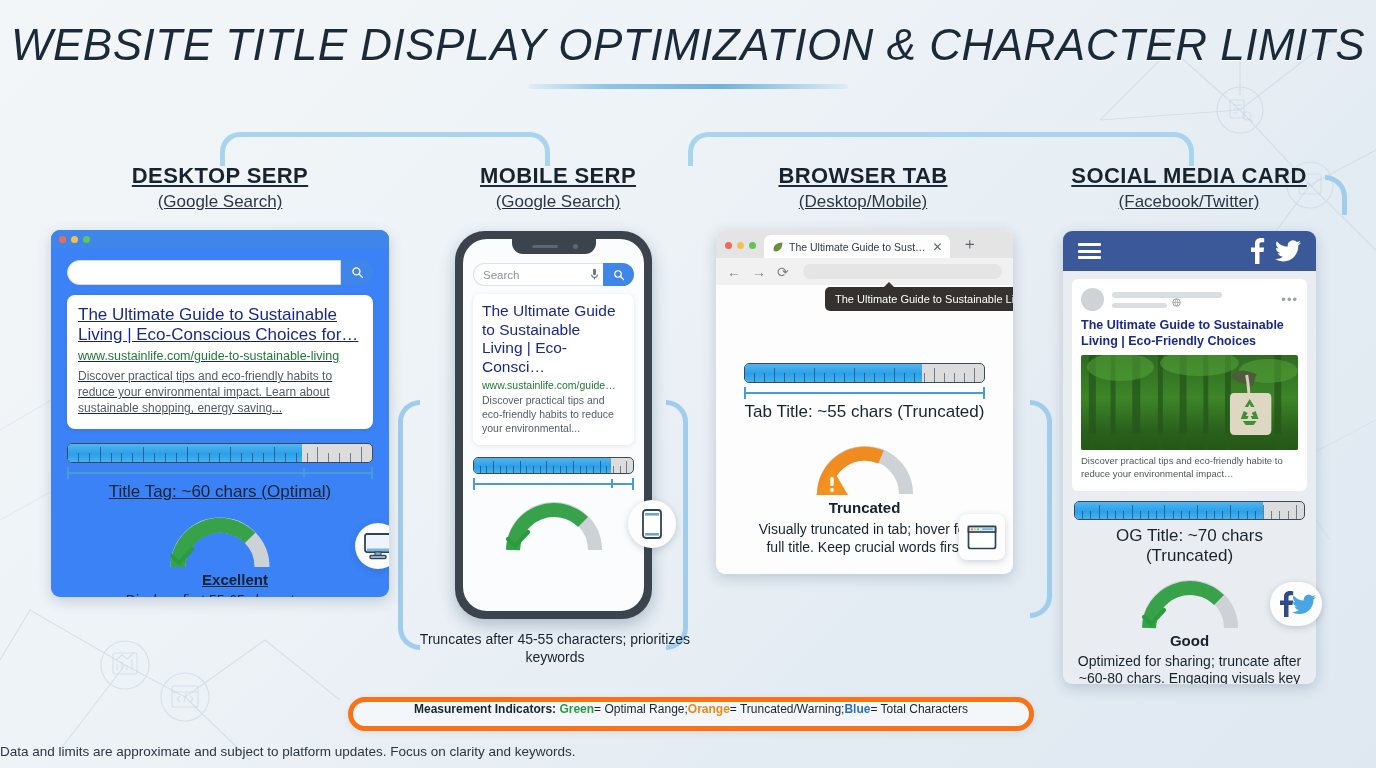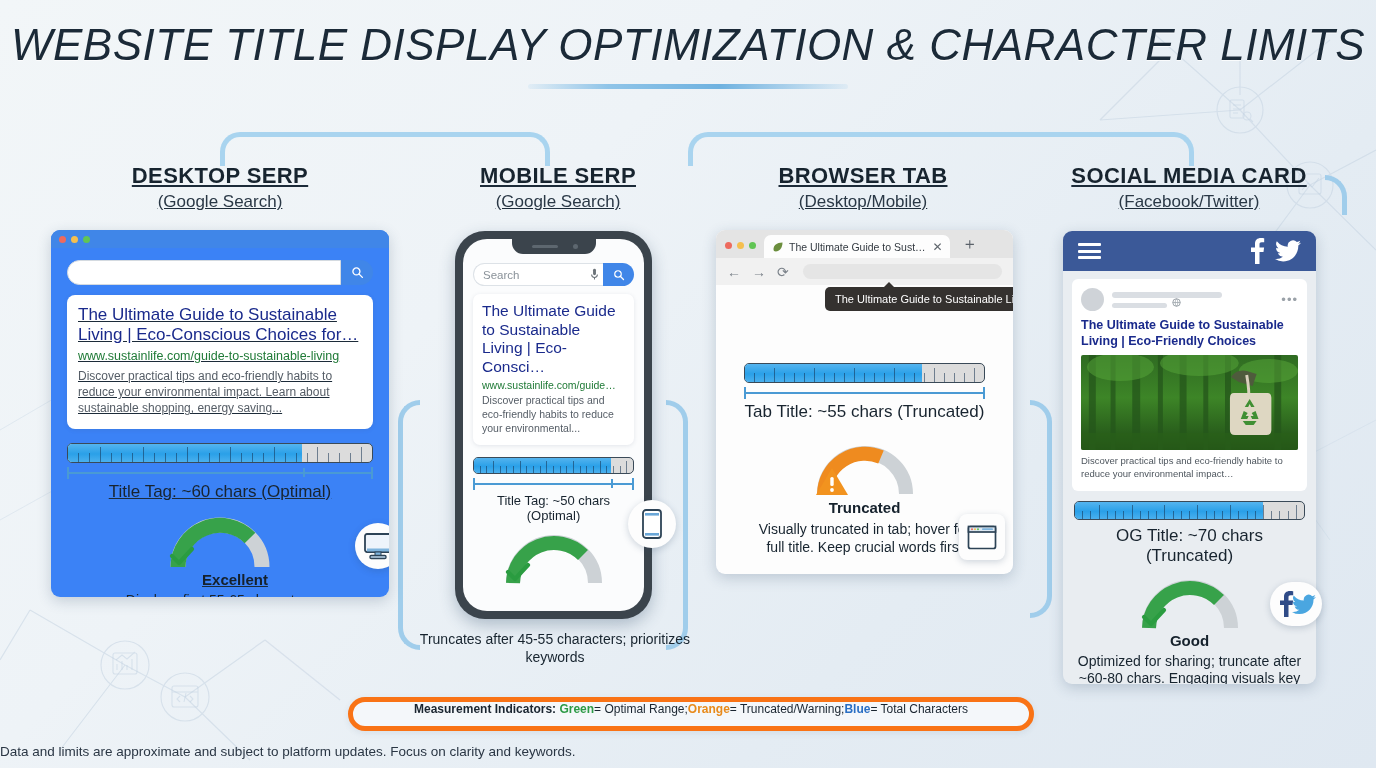--- a/index.html
+++ b/index.html
@@ -367,21 +367,20 @@
             <i></i>
             <i class="maj"></i>
         </div>
       </div>
       <div class="caliper">
         <div class="bar"></div>
           <div class="cap" style="left:0"></div>
           <div class="cap" style="right:0"></div>
           <div class="mid" style="left:86%"></div>
       </div>
-      <div class="measure-label" style="font-size:13px;">Title Tag: ~50 chars (Optimal)</div>
     </div>
 
     <div class="gauge" style="width:100px;height:52px;margin:10px auto 0;">
       <svg width="100" height="52" viewBox="0 0 100 52">
         <path d="M9 50 A41 41 0 0 1 91 50" fill="none" stroke="#cdd2d6" stroke-width="14"></path>
         <path d="M9 50 A41 41 0 0 1 79 22" fill="none" stroke="#37a24a" stroke-width="14"></path>
       </svg>
       <div class="glyph">
         <svg width="28" height="22" viewBox="0 0 28 22">
             <path d="M4 11 L11 18 L24 4" fill="none" stroke="#2a9c40" stroke-width="4.2" stroke-linecap="round" stroke-linejoin="round"></path>

